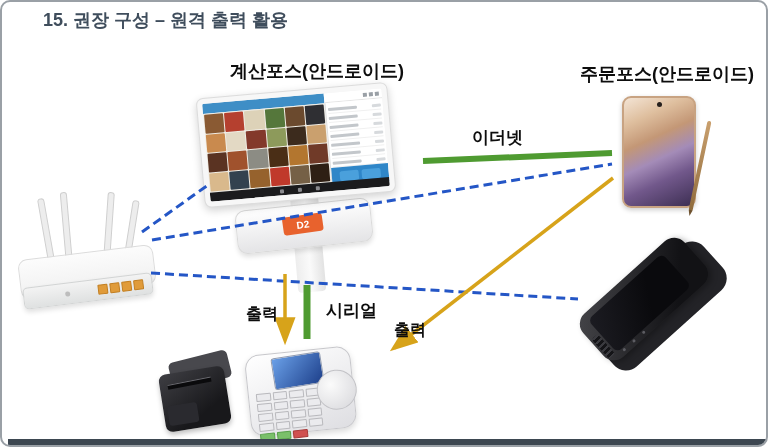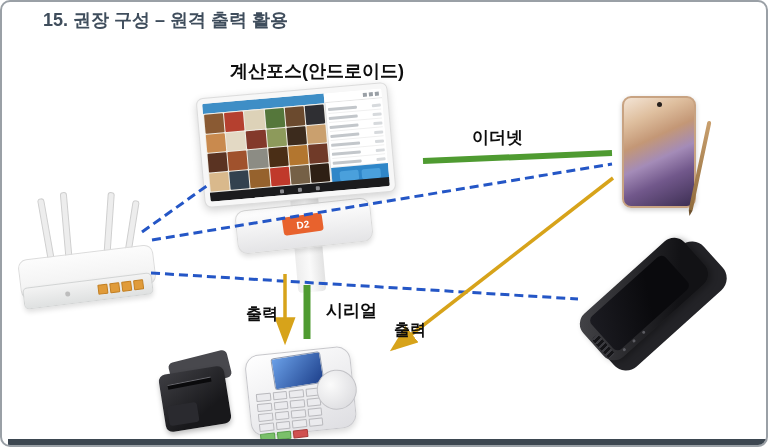--- a/index.html
+++ b/index.html
@@ -291,19 +291,20 @@
     <line x1="140" y1="230" x2="206" y2="183" stroke="#2456c6" stroke-width="3" stroke-dasharray="9 5"></line>
     <line x1="150" y1="238" x2="610" y2="162" stroke="#2456c6" stroke-width="3" stroke-dasharray="9 5"></line>
     <line x1="149" y1="271" x2="576" y2="297" stroke="#2456c6" stroke-width="3" stroke-dasharray="9 5"></line>
     <line x1="421" y1="159" x2="610" y2="151" stroke="#4f9b31" stroke-width="6"></line>
     <line x1="305" y1="283" x2="305" y2="337" stroke="#4f9b31" stroke-width="7"></line>
     <line x1="283" y1="272" x2="283" y2="338" stroke="#d7a31a" stroke-width="3.5" marker-end="url(#arrowY)"></line>
     <line x1="611" y1="176" x2="392" y2="346" stroke="#d7a31a" stroke-width="3.5" marker-end="url(#arrowY)"></line>
   </svg>
 
   <div class="lbl l-checkout">계산포스(안드로이드)</div>
+  <div class="lbl l-order">주문포스(안드로이드)</div>
   <div class="lbl l-ethernet">이더넷</div>
   <div class="lbl l-output-left">출력</div>
   <div class="lbl l-serial">시리얼</div>
   <div class="lbl l-output-right">출력</div>
 
   <div class="bottom-bar"></div>
 </div>
 
 </body></html>

